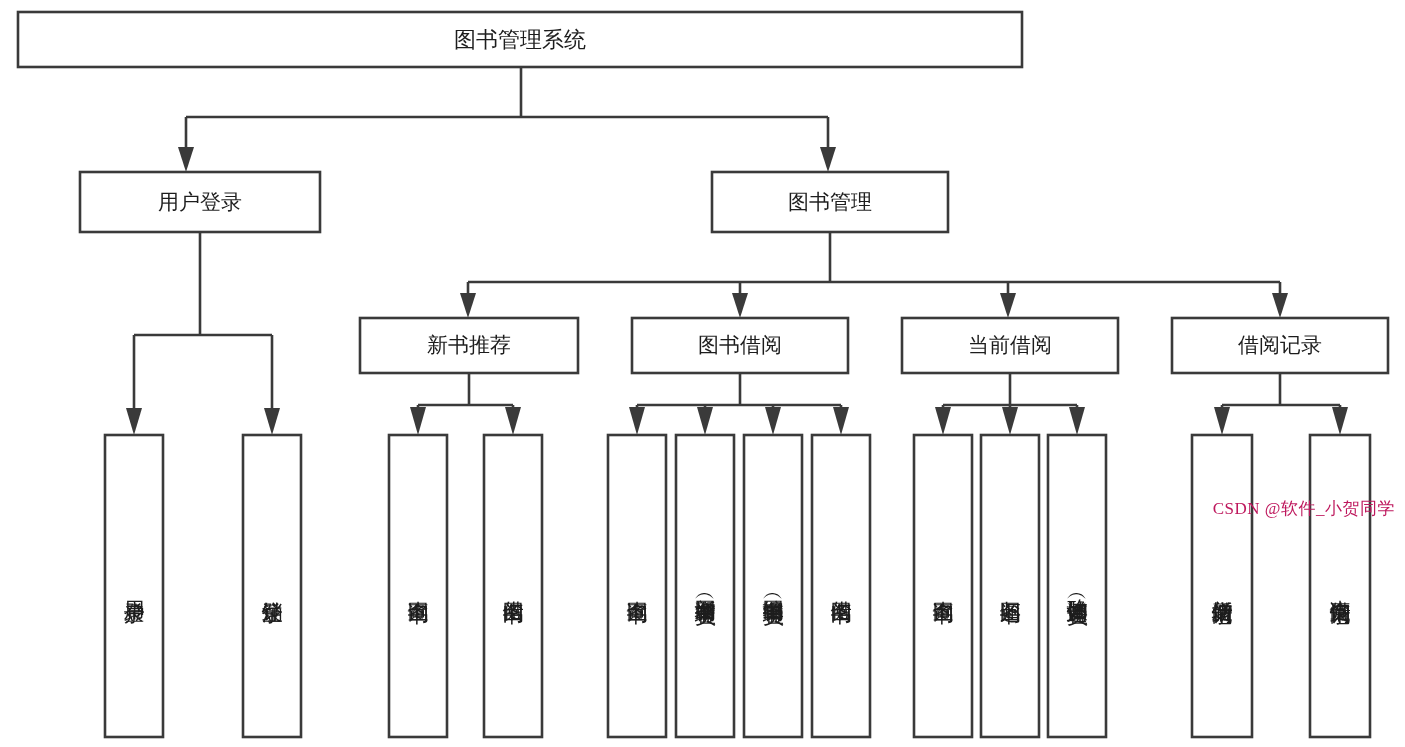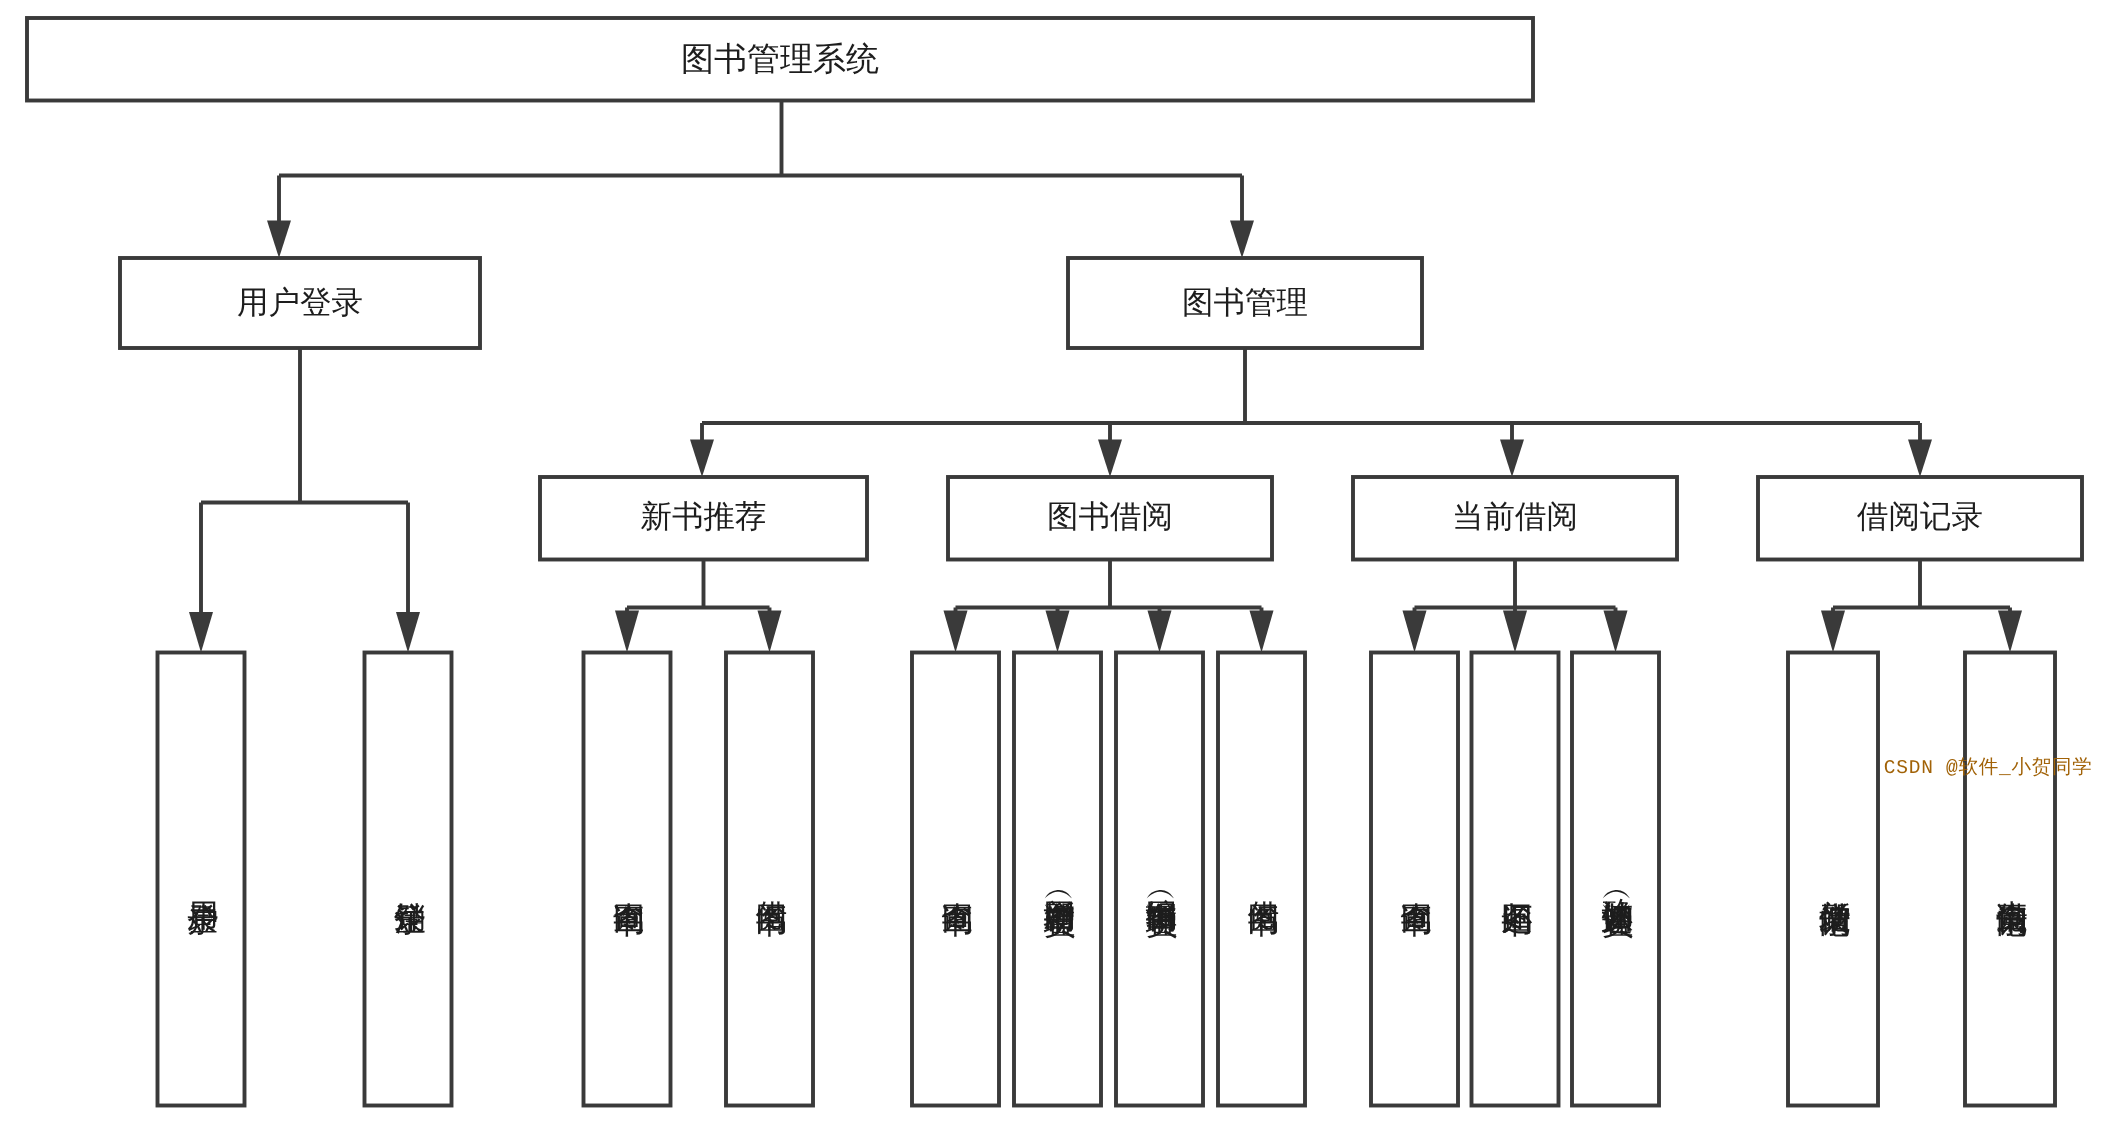--- a/index.html
+++ b/index.html
@@ -68,23 +68,23 @@
     align-items: center;
     justify-content: center;
     text-align: center;
     pointer-events: none;
     white-space: pre-wrap;
   }
   .watermark {
     position: absolute;
     right: 10px;
     bottom: 4px;
-    font-family: Liberation Mono, monospace;
-    font-size: 13px;
-    color: #a16207;
+    font-family: Liberation Serif, serif;
+    font-size: 17px;
+    color: #be185d;
     letter-spacing: 0.5px;
     white-space: nowrap;
   }
 </style>
 </head>
 <body>
 
 <div id="diagram-root">
 
   <svg id="tree-svg" viewBox="0 0 1405 747">

